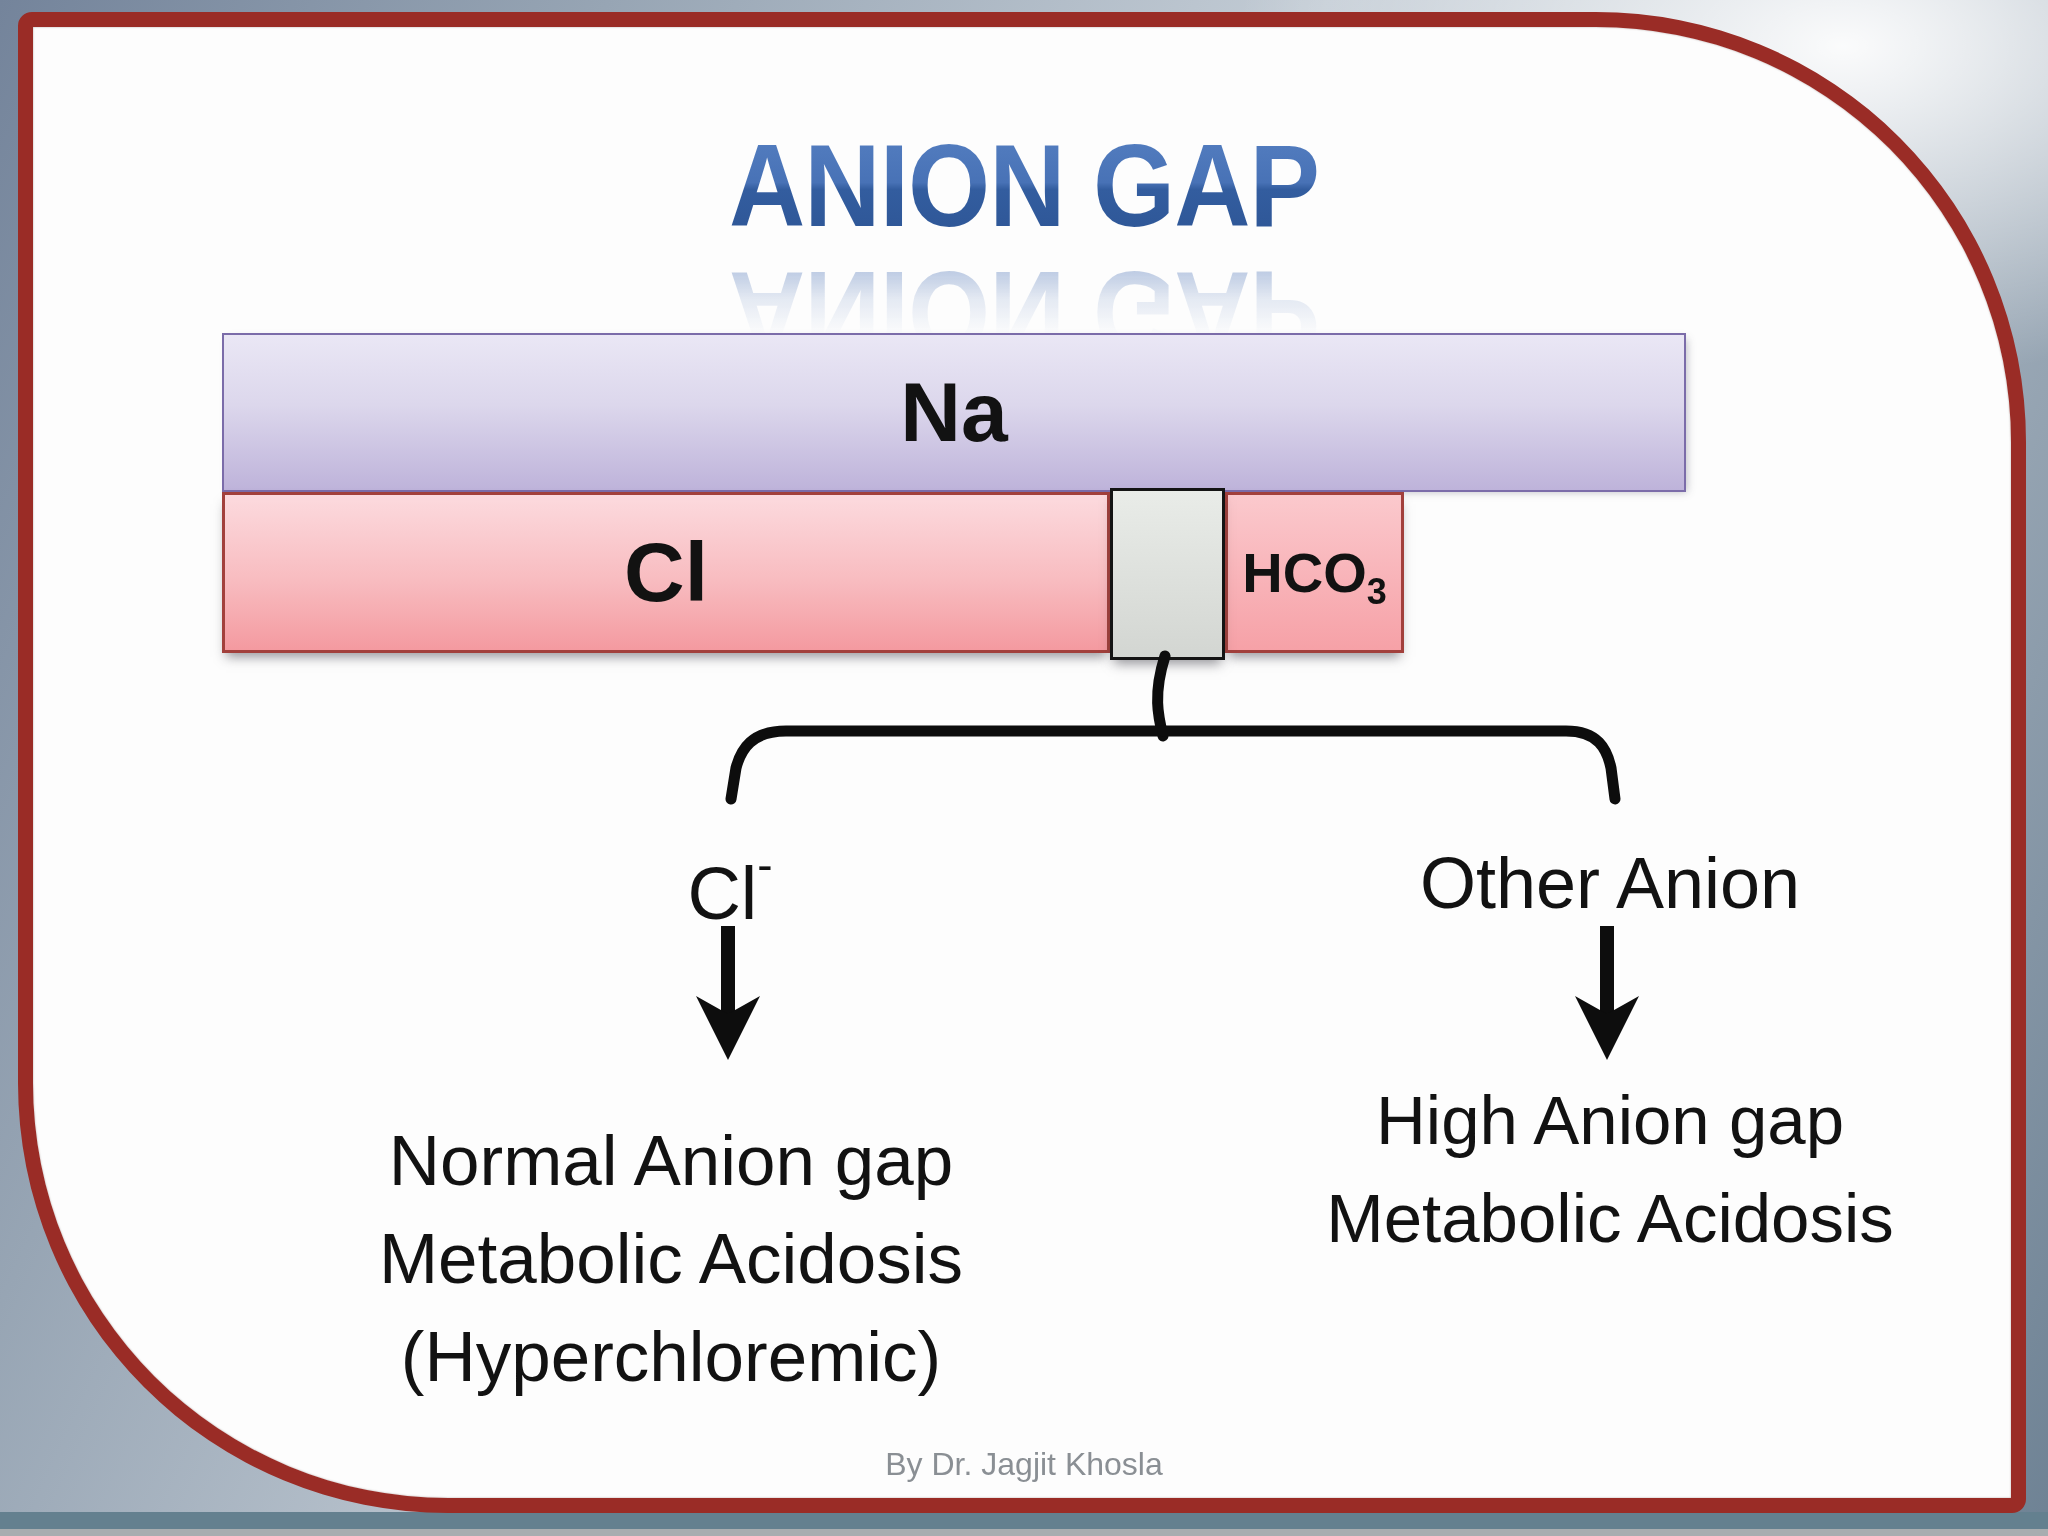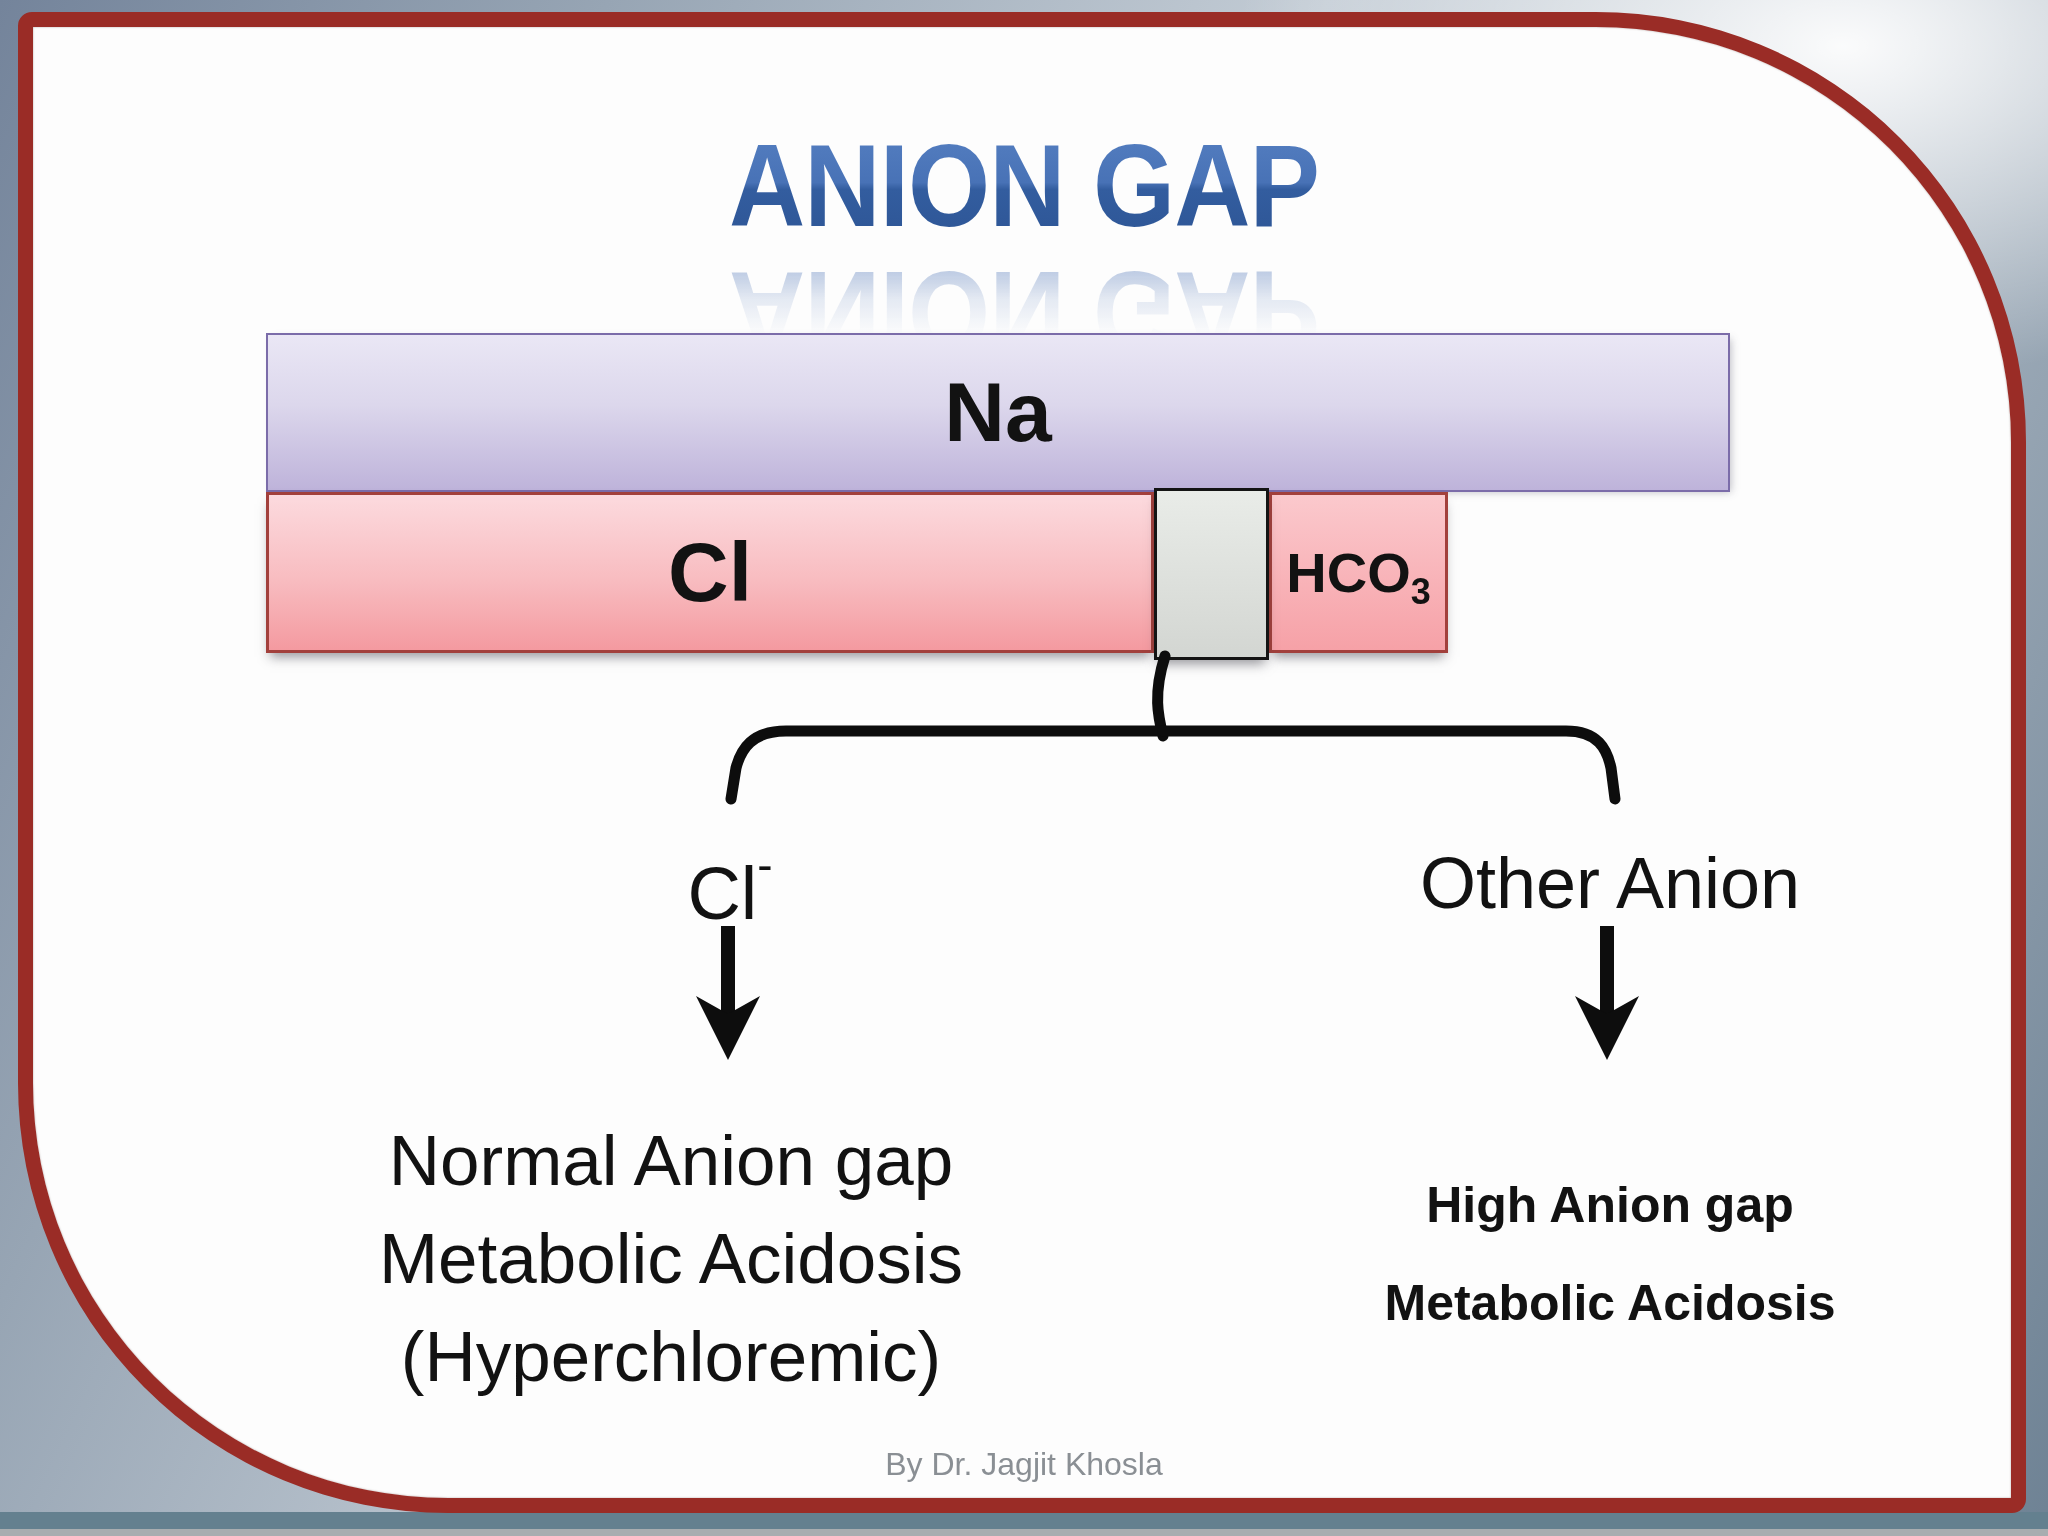--- a/index.html
+++ b/index.html
@@ -46,21 +46,21 @@
       background:linear-gradient(180deg, var(--title_top) 0%, #4872b6 47%, #335d9f 53%, var(--title_bottom) 100%);
       -webkit-background-clip:text;background-clip:text;color:transparent;
     }
     .title-reflection{
       background:linear-gradient(180deg, rgba(93,128,188,0) 30%, rgba(93,128,188,.16) 62%, rgba(93,128,188,.55) 100%);
       -webkit-background-clip:text;background-clip:text;color:transparent;
     }
   }
   
   .bar{position:absolute;box-sizing:border-box;display:flex;align-items:center;justify-content:center;
-       color:var(--text_black);font-weight:700;margin-left:44px;}
+       color:var(--text_black);font-weight:700;}
   .na-box{left:222px;top:333px;width:1464px;height:159px;
     background:linear-gradient(180deg,var(--na_top) 0%,#dcd7ec 45%,var(--na_bottom) 100%);
     border:2px solid var(--na_border);font-size:84px;z-index:2;
     box-shadow:4px 3px 8px -3px rgba(70,70,90,.35);}
   .cl-box{left:222px;top:492px;width:888px;height:161px;
     background:linear-gradient(180deg,var(--cl_top) 0%,#f8bcc0 55%,var(--cl_bottom) 100%);
     border:3px solid var(--cl_border);font-size:84px;z-index:2;
     box-shadow:0 8px 11px -4px rgba(50,50,60,.5);}
   .gap-box{left:1110px;top:488px;width:115px;height:172px;
     background:linear-gradient(180deg,var(--gap_top),var(--gap_bottom));
@@ -76,21 +76,21 @@
     border:3px solid var(--box_black);font-size:82px;z-index:3;
     box-shadow:0 8px 11px -4px rgba(50,50,60,.5);}
   
   .overlay{position:absolute;inset:0;z-index:5;pointer-events:none;}
   
   .lbl{position:absolute;color:var(--text_black);text-align:center;}
   .branch-left{left:555px;top:838px;width:350px;font-size:74px;}
   .branch-left sup{font-size:46px;vertical-align:38px;}
   .branch-right{left:1385px;top:842px;width:450px;font-size:72px;white-space:nowrap;}
   .outcome-left{left:266px;top:1112px;width:810px;font-size:71px;line-height:98px;}
-  .outcome-right{left:1205px;top:1156px;width:810px;font-size:50px;line-height:98px;font-weight:bold;}
+  .outcome-right{left:1205px;top:1072px;width:810px;font-size:69px;line-height:98px;}
   .footer{left:0;top:1446px;width:100%;font-size:32px;color:var(--footer_gray);}
 </style>
 </head>
 <body>
 
 <div class="stage">
   <div class="band1"></div>
   <div class="band2"></div>
 
   <div class="slide"></div>

